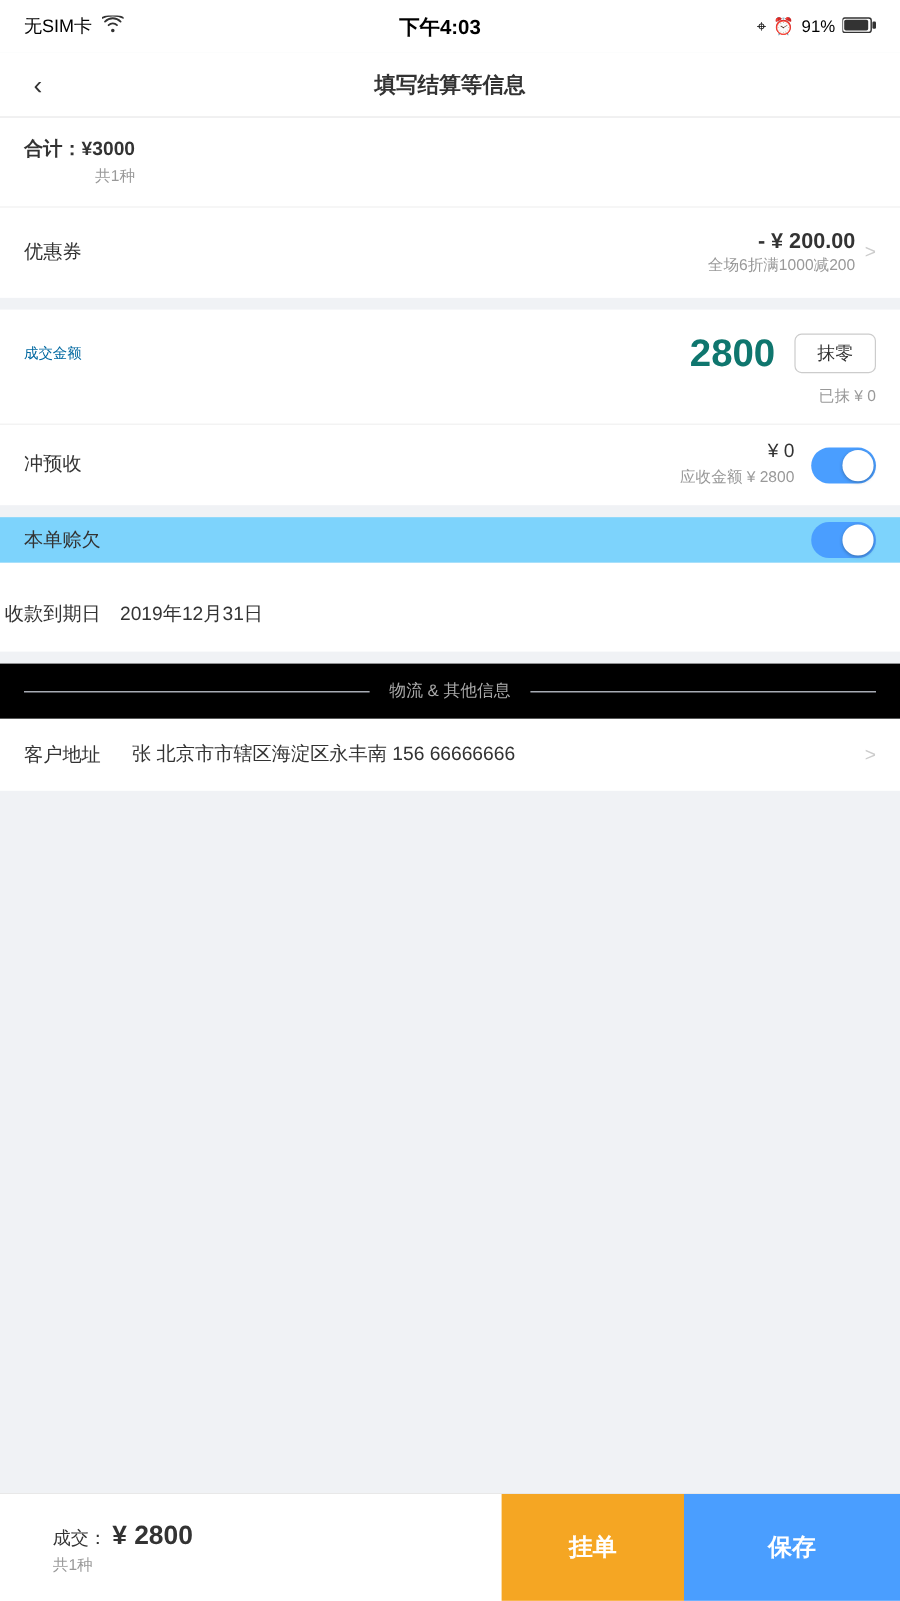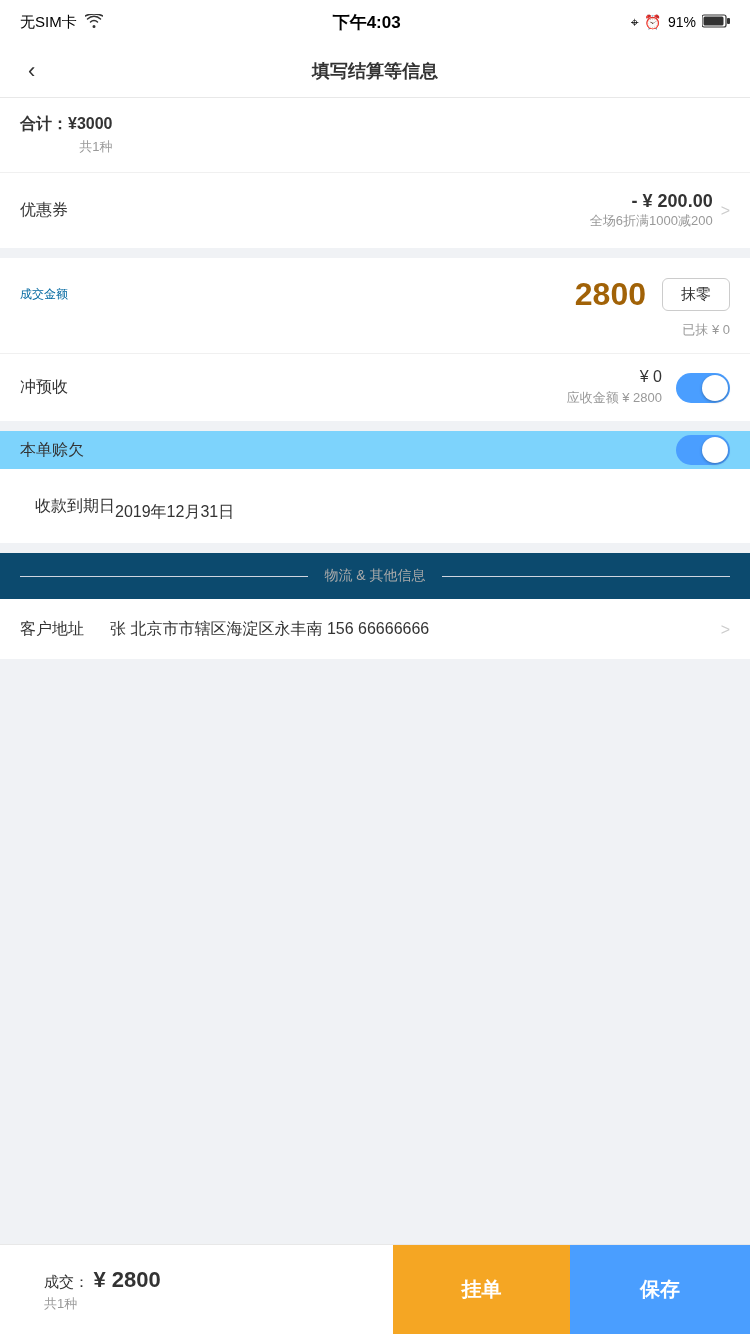--- a/index.html
+++ b/index.html
@@ -146,21 +146,21 @@
     }
     .deal-label { font-size: 12px; color: #0369a1; }
     .deal-right {
       display: flex;
       align-items: center;
       gap: 16px;
     }
     .deal-amount-value {
       font-size: 32px;
       font-weight: 600;
-      color: #a16207;
+      color: #0f766e;
     }
     .round-btn {
       border: 1px solid #ccc;
       border-radius: 6px;
       padding: 6px 18px;
       font-size: 15px;
       color: #333;
       background: #fff;
       cursor: pointer;
     }
@@ -216,30 +216,31 @@
       align-items: center;
       justify-content: space-between;
       padding: 4px 20px;
     }
     .debt-label { font-size: 16px; color: #333; }
 
     
     .due-row {
       background: #fff;
       display: flex;
-      align-items: center;
-      padding: 20px 35px;
+      align-items: flex-end;
+      padding: 20px 4px;
+      gap: 16px;
       margin-bottom: 10px;
     }
     .due-label { font-size: 16px; color: #333; }
     .due-value { font-size: 16px; color: #333; margin-top: 13px; }
 
     
     .logistics-divider {
-      background: #0c4a6e;
+      background: #000000;
       display: flex;
       align-items: center;
       justify-content: center;
       padding: 14px 20px;
       margin-bottom: 0;
     }
     .divider-line {
       flex: 1;
       height: 1px;
       background: #d0d5e0;
@@ -287,21 +288,21 @@
       margin-left: 24px;
     }
     .bottom-deal-label { font-size: 15px; color: #333; }
     .bottom-deal-amount { font-size: 22px; font-weight: 700; color: #333; }
     .bottom-count { font-size: 13px; color: #999; margin-top: 2px; }
     .bottom-actions {
       display: flex;
       height: 100%;
     }
     .btn-hang {
-      width: 177px;
+      width: 152px;
       background: #f5a623;
       color: #fff;
       font-size: 20px;
       font-weight: 600;
       display: flex;
       align-items: center;
       justify-content: center;
       cursor: pointer;
     }
     .btn-save {

